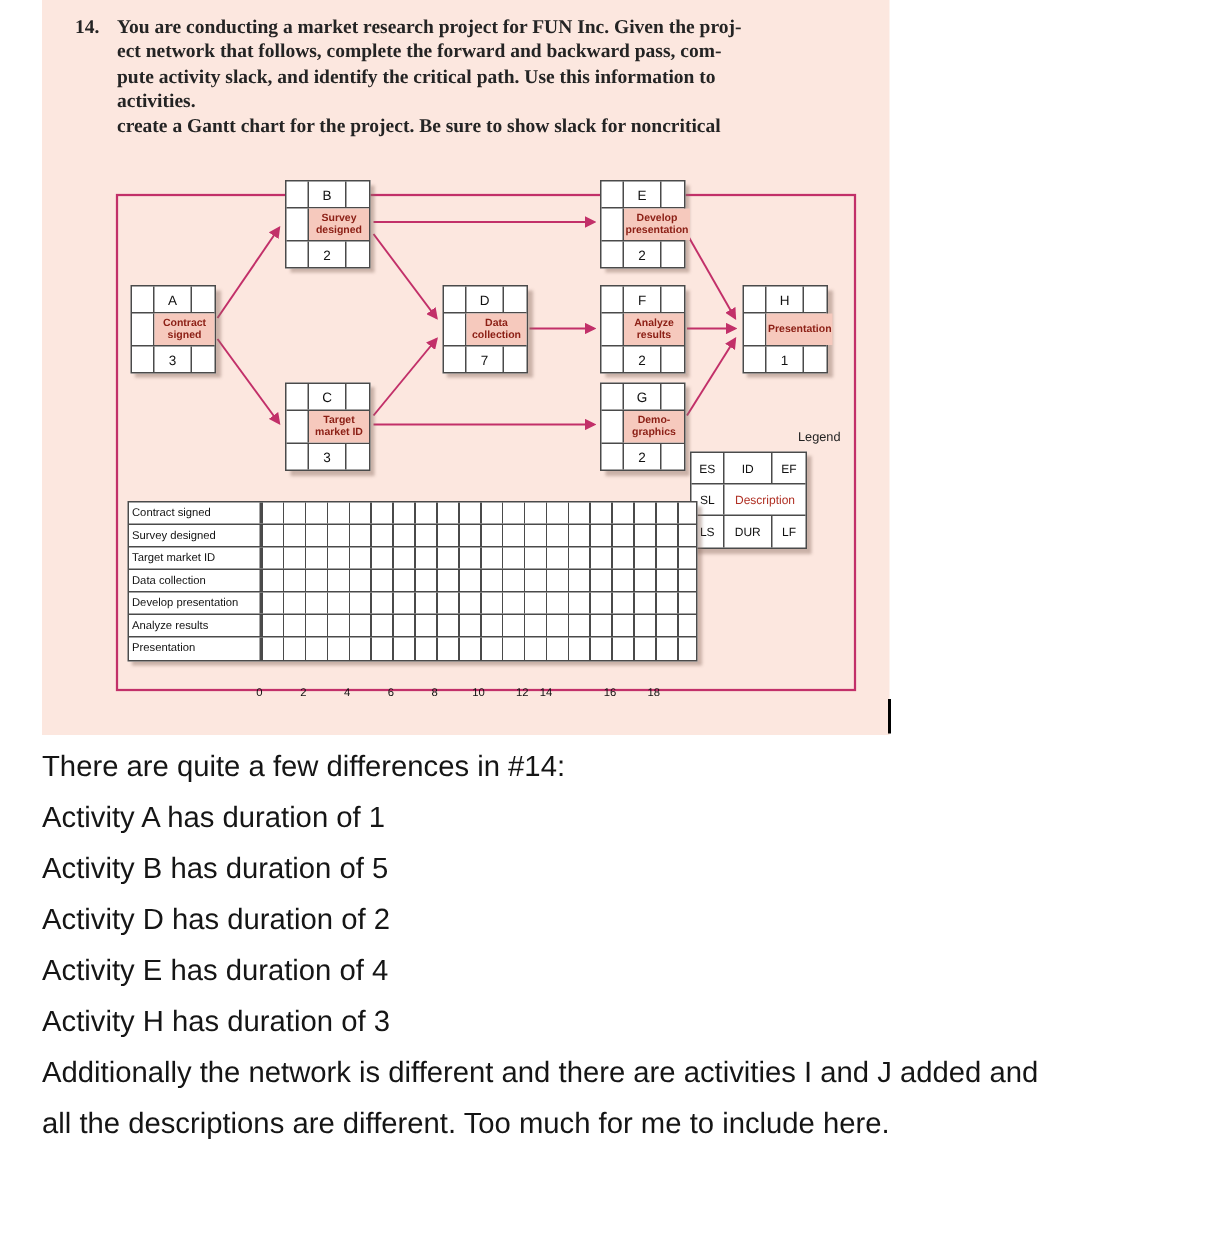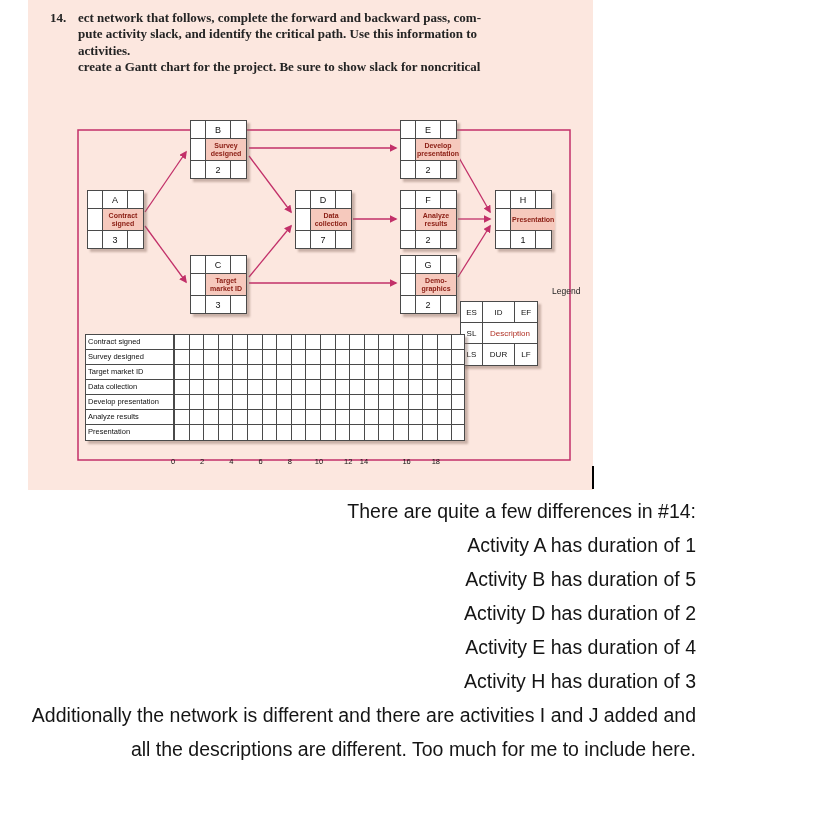--- a/index.html
+++ b/index.html
@@ -27,21 +27,21 @@
   .side { width:15px; flex:0 0 15px; }
   .top .side,.bot .side { height:17px; }
   .center { flex:1; height:17px; display:flex; align-items:center; justify-content:center;
             font-size:9px; color:#111; }
   .mid .side { height:21px; }
   .desc { flex:1; height:21px; background:#f6c9bd; color:#8c2016; font-size:7px;
           line-height:7.5px; display:flex; align-items:center; justify-content:center;
           text-align:center; font-weight:bold; padding:0 1px; }
 
   
-  .legend-title { position:absolute; left:480px; top:286px; font-size:8.5px; color:#222; z-index:2;padding-left:44px; }
+  .legend-title { position:absolute; left:460px; top:286px; font-size:8.5px; color:#222; z-index:2;padding-left:44px; }
   .legend { position:absolute; left:432px; top:301px; width:78px; background:#fff;
             border:1px solid #4a4a4a; box-shadow:3px 3px 2px rgba(140,110,100,.45); z-index:2; }
   .lrow { display:flex; border-bottom:1px solid #4a4a4a; height:21px; }
   .lrow:last-child { border-bottom:none; }
   .lcell { border-right:1px solid #4a4a4a; display:flex; align-items:center;
            justify-content:center; font-size:8px; color:#111; }
   .lrow .lcell:last-child { border-right:none; }
   .w1 { width:22px; flex:0 0 22px; }
   .w2 { flex:1; }
   .ldesc { color:#b03024; }
@@ -54,30 +54,31 @@
   .glabel { width:88px; flex:0 0 88px; border-right:1px solid #4a4a4a; font-size:7.5px;
             line-height:13px; padding-left:2px; color:#111; white-space:nowrap; overflow:hidden; }
   .ggrid { flex:1; background-image:repeating-linear-gradient(to right,#4a4a4a 0 1px,transparent 1px 14.6px); }
   .gantt-axis { position:absolute; left:57px; top:457px; width:380px; height:11px; z-index:2; }
   .axis-num { position:absolute; top:0; transform:translateX(-50%); font-size:7.5px; color:#111; }
 
   .cursor { position:absolute; left:592px; top:466px; width:2px; height:23px; background:#000; }
 
   
   .notes { position:absolute; left:28px; top:494px; width:668px; font-size:19.5px;
-           line-height:34px; color:#151515;text-align:right; }
+           line-height:34px; color:#151515; }
 </style>
 </head>
 <body>
 
 <div class="panel">
 
   <div class="problem">
     <div class="problem-number">14.</div>
     <div class="problem-lines">
+      <div>You are conducting a market research project for FUN Inc. Given the proj-</div>
       <div>ect network that follows, complete the forward and backward pass, com-</div>
       <div>pute activity slack, and identify the critical path. Use this information to</div>
       <div>activities.</div>
       <div>create a Gantt chart for the project. Be sure to show slack for noncritical</div>
     </div>
   </div>
 
   <svg class="net-svg" width="565" height="490">
     <defs>
       <marker id="ah" viewBox="0 0 10 10" refX="8" refY="5" markerWidth="6" markerHeight="6" orient="auto">

